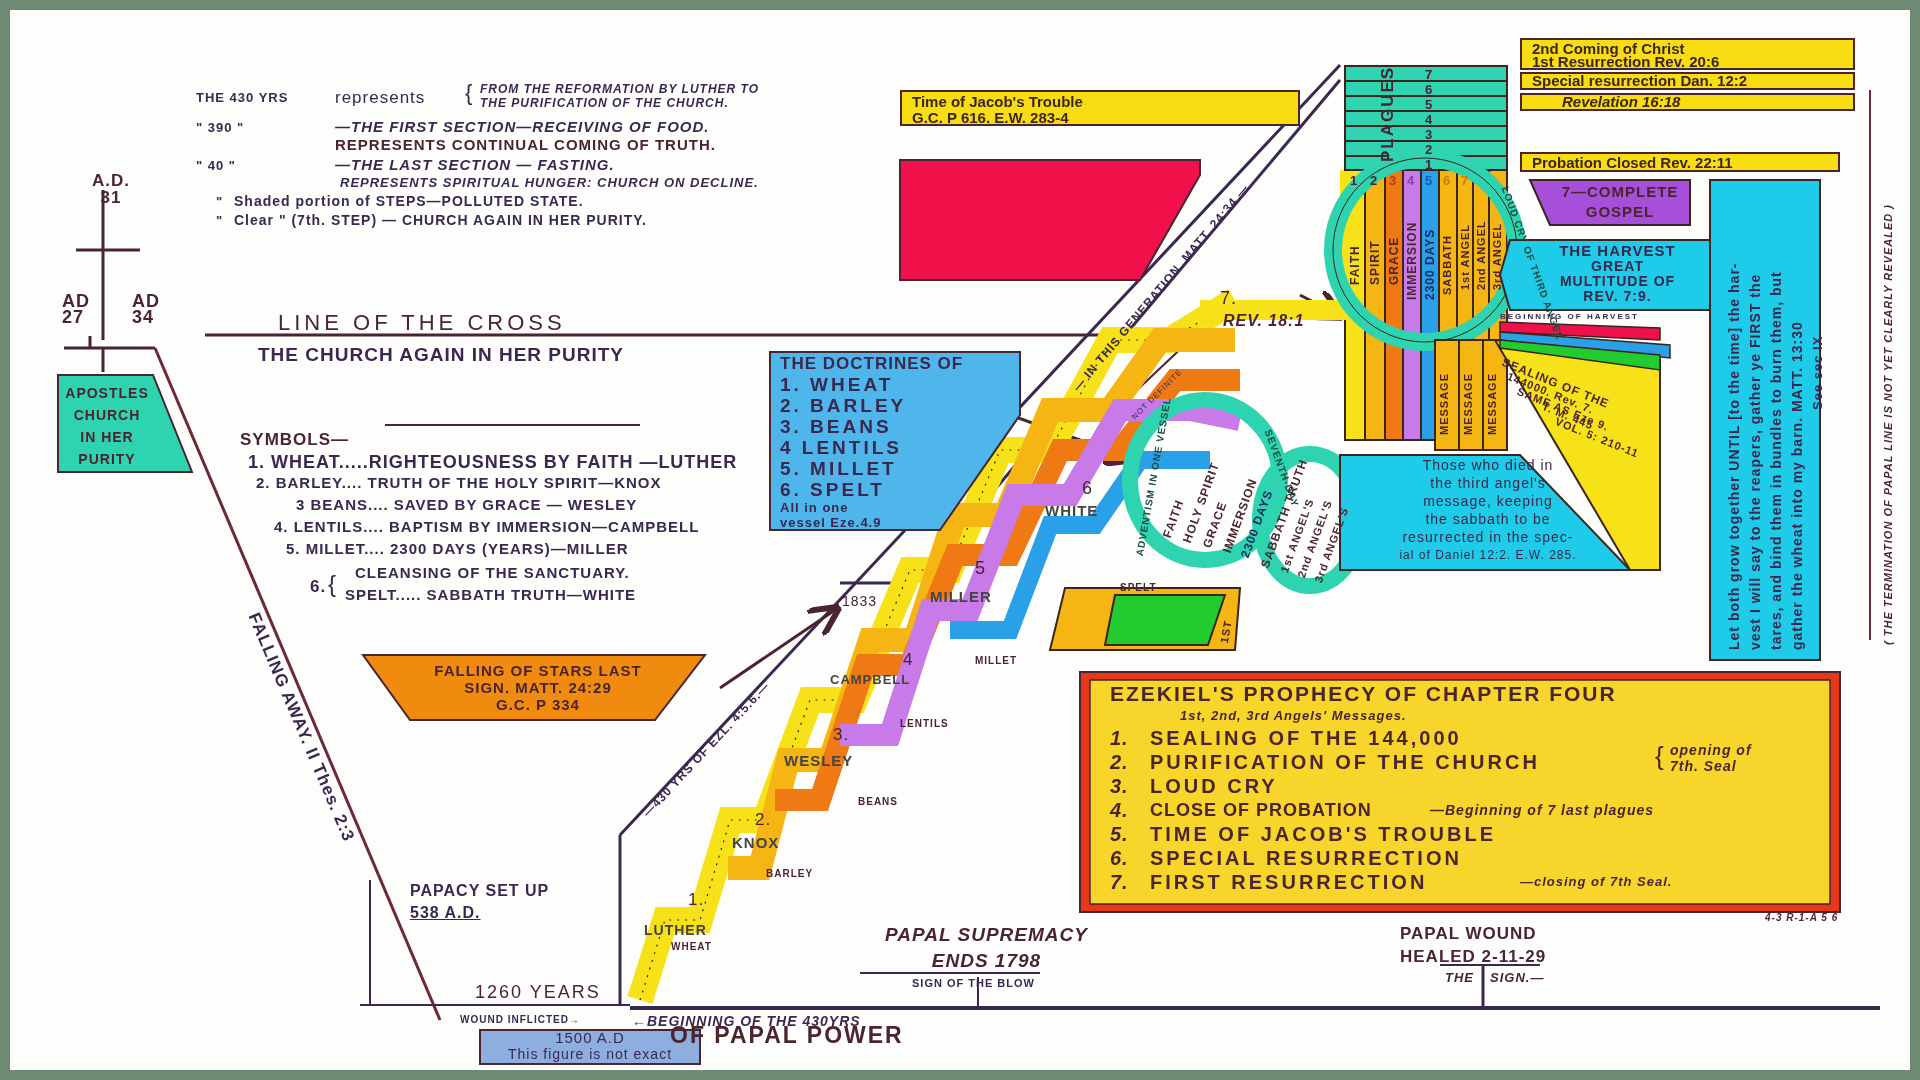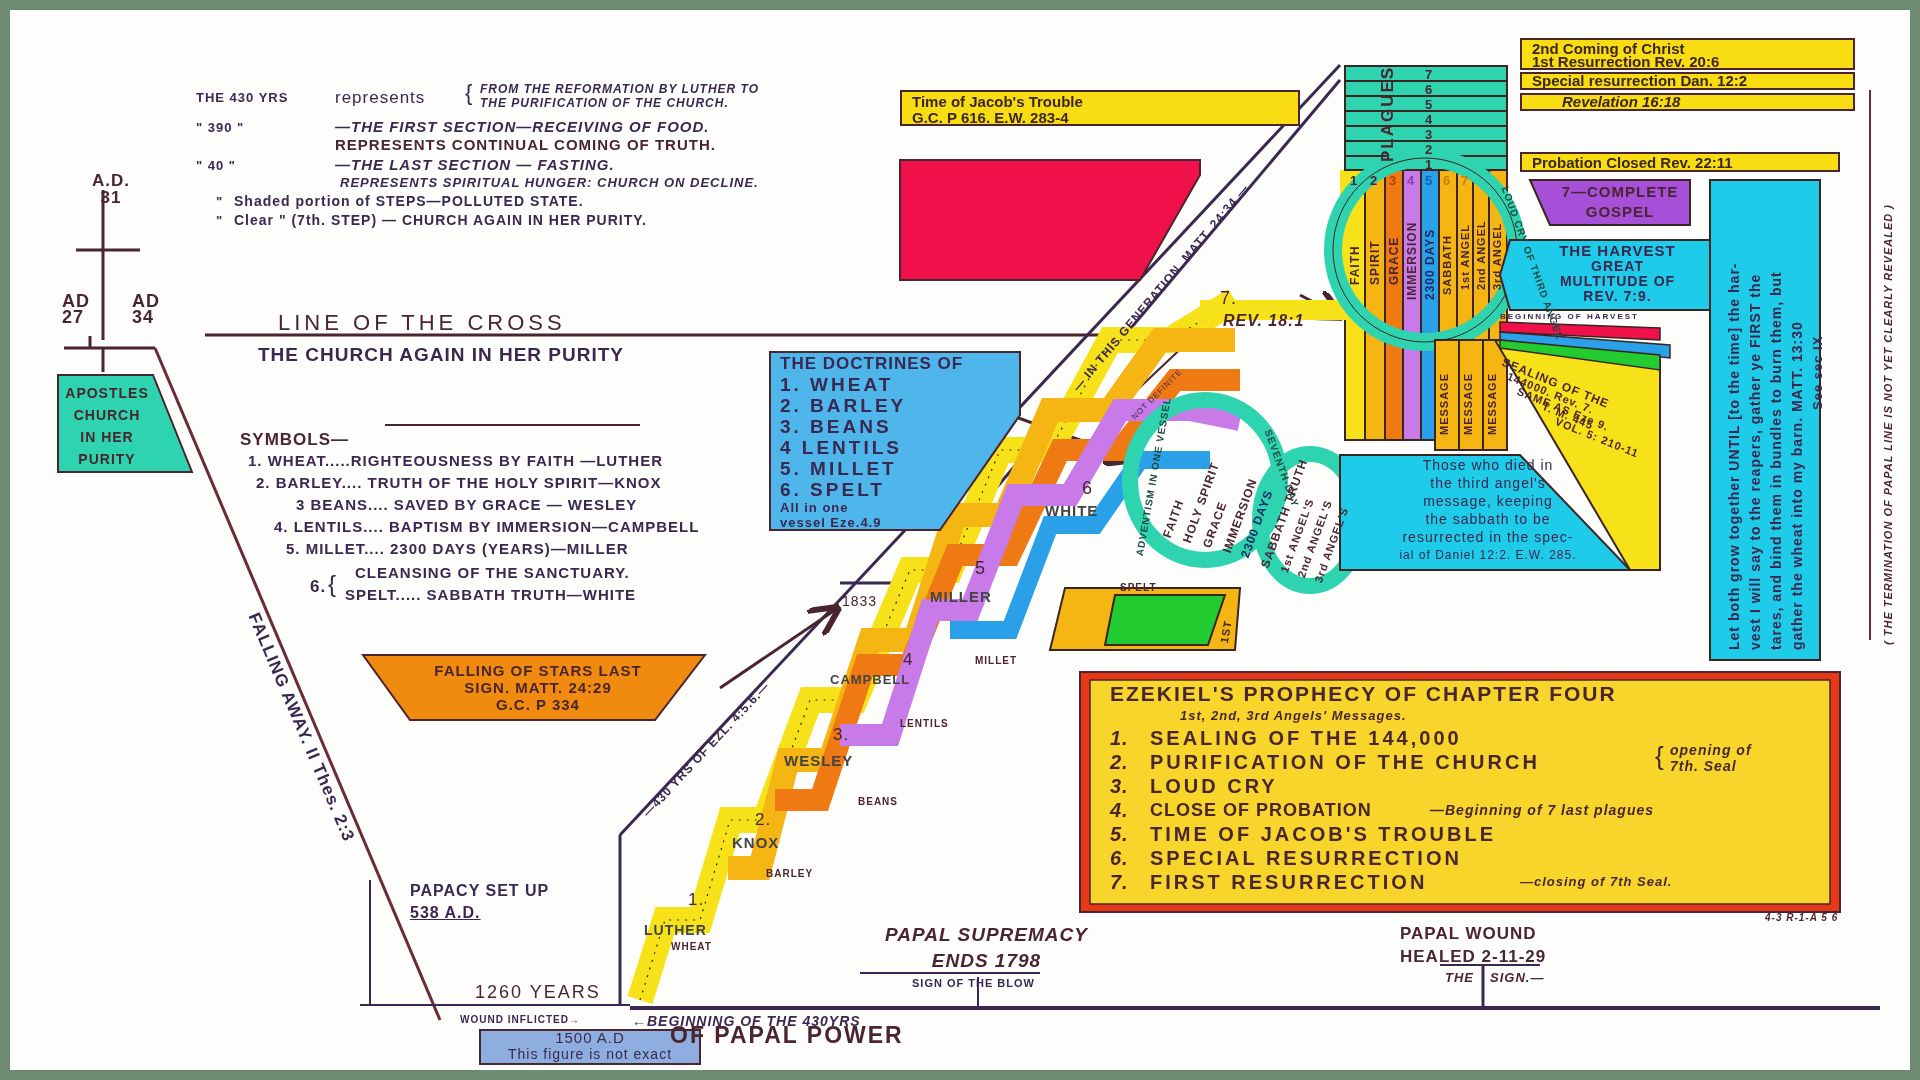--- a/index.html
+++ b/index.html
@@ -168,21 +168,21 @@
     <div>CHURCH</div>
     <div>IN HER</div>
     <div>PURITY</div>
   </div>
 
   <div class="t" style="left:268px;top:300px;font-size:22px;letter-spacing:4px;font-weight:normal;">LINE OF THE CROSS</div>
   <div class="t ink" style="left:248px;top:334px;font-size:19px;">THE CHURCH AGAIN IN HER PURITY</div>
 
   <div class="t" style="left:230px;top:420px;font-size:17px;">SYMBOLS—</div>
   <div>
-    <div class="t ink" style="left:238px;top:442px;font-size:15px;">1. WHEAT.....RIGHTEOUSNESS BY FAITH —LUTHER</div>
+    <div class="t ink" style="left:238px;top:442px;font-size:18px;">1. WHEAT.....RIGHTEOUSNESS BY FAITH —LUTHER</div>
     <div class="t ink" style="left:246px;top:464px;font-size:15px;">2. BARLEY.... TRUTH OF THE HOLY SPIRIT—KNOX</div>
     <div class="t ink" style="left:254px;top:486px;font-size:15px;margin-left:32px;">3 BEANS.... SAVED BY GRACE — WESLEY</div>
     <div class="t ink" style="left:264px;top:508px;font-size:15px;">4. LENTILS.... BAPTISM BY IMMERSION—CAMPBELL</div>
     <div class="t ink" style="left:276px;top:530px;font-size:15px;">5. MILLET.... 2300 DAYS (YEARS)—MILLER</div>
     <div class="t ink" style="left:300px;top:567px;font-size:17px;">6.</div>
     <div class="t ink" style="left:318px;top:560px;font-size:24px;font-weight:normal;">{</div>
     <div class="t ink" style="left:345px;top:554px;font-size:15px;">CLEANSING OF THE SANCTUARY.</div>
     <div class="t ink" style="left:335px;top:576px;font-size:15px;">SPELT..... SABBATH TRUTH—WHITE</div>
   </div>
 

